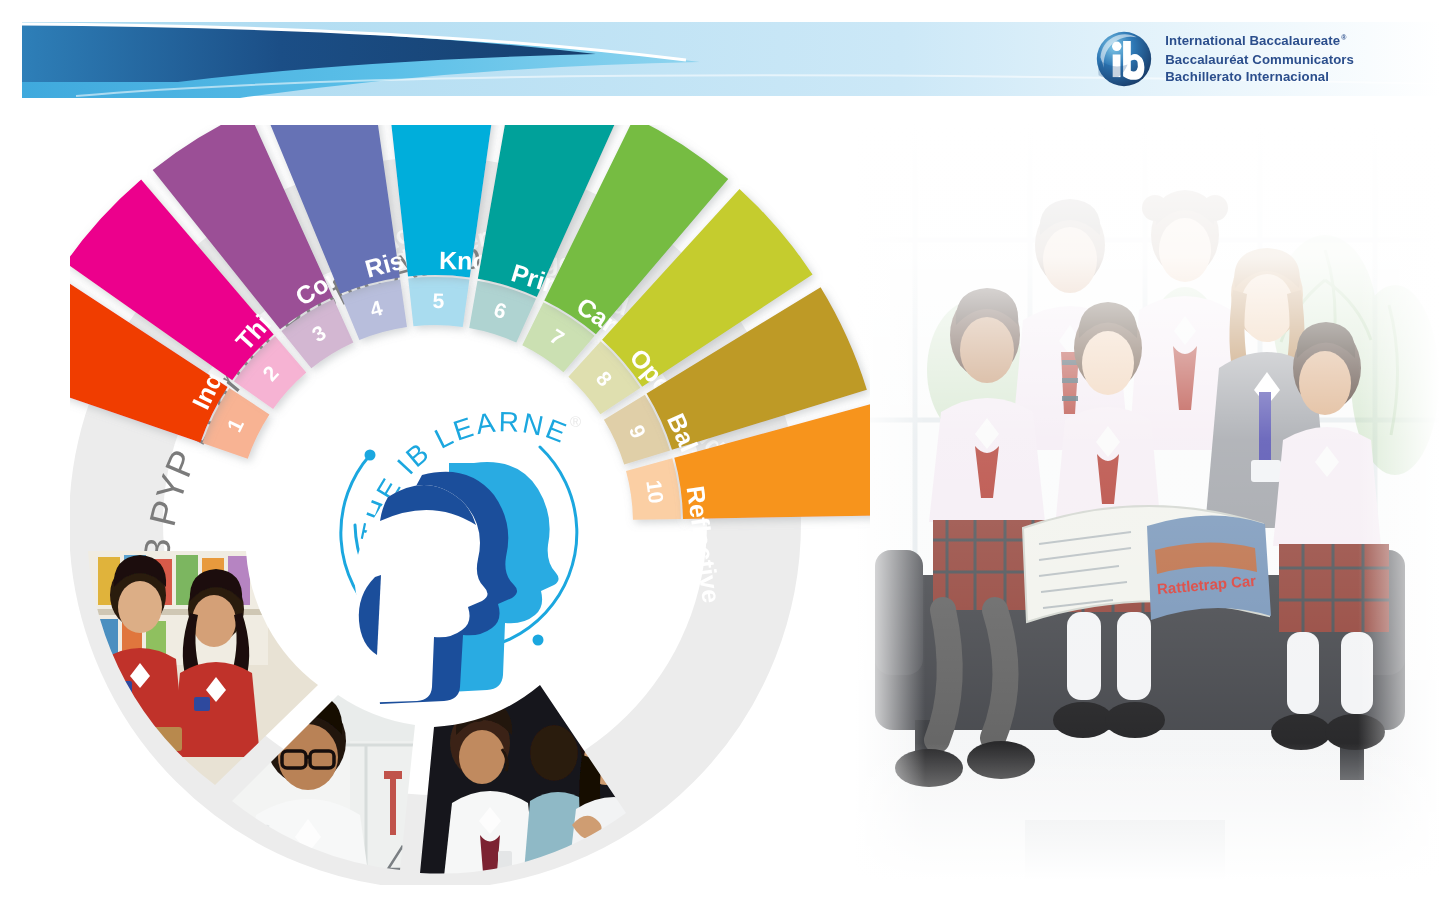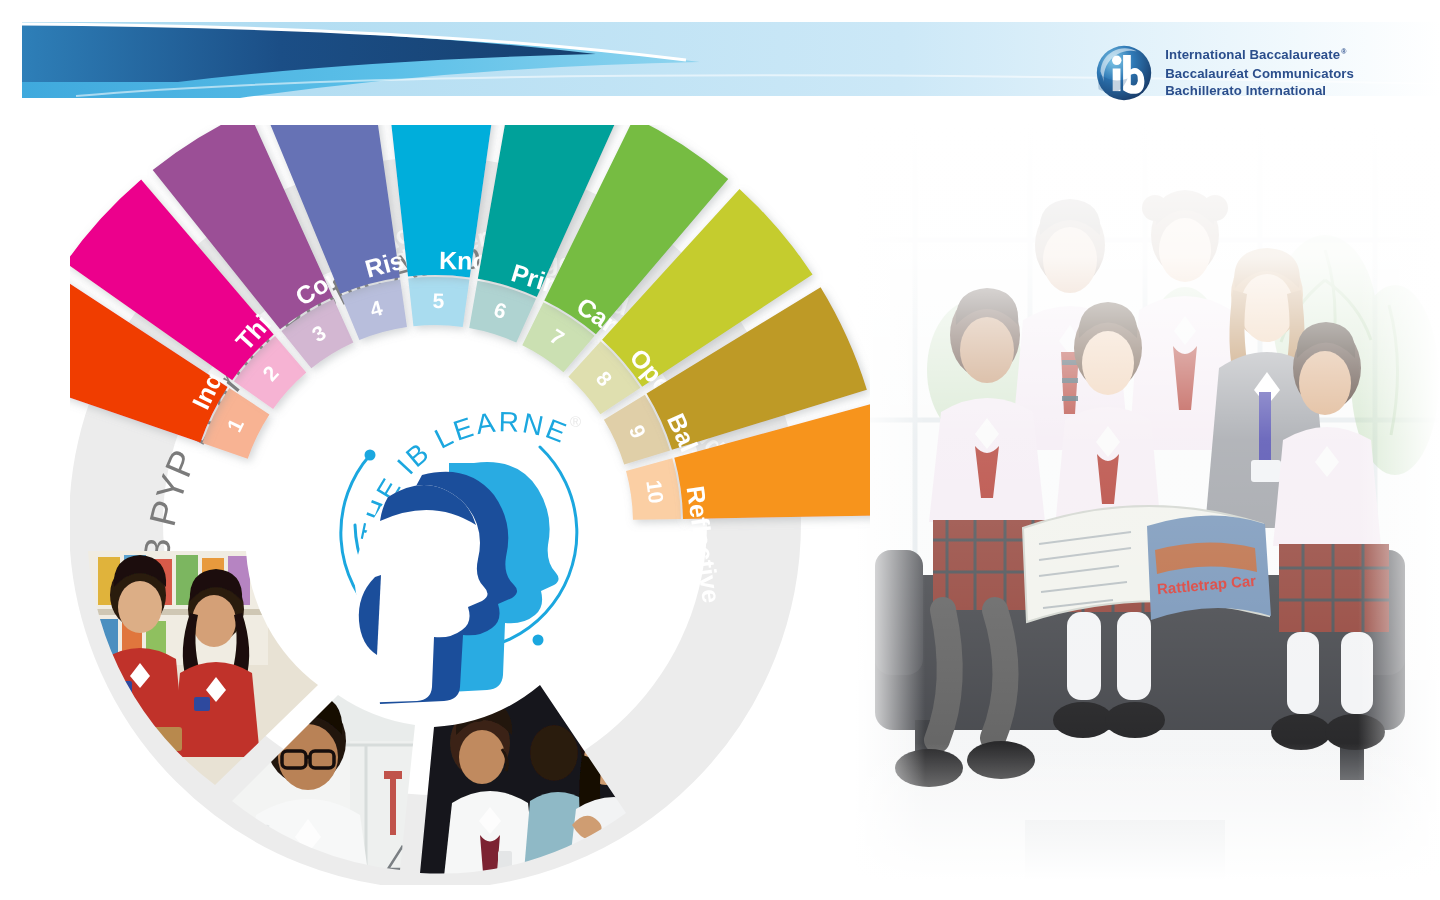--- a/index.html
+++ b/index.html
@@ -5,21 +5,21 @@
   * { margin:0; padding:0; box-sizing:border-box; }
   html,body { width:1440px; height:900px; background:#fff; overflow:hidden; }
   body { font-family:"Liberation Sans", sans-serif; position:relative; }
 
   #stage { position:absolute; inset:0; width:1440px; height:900px; background:#ffffff; }
 
   
   #header-banner { position:absolute; left:0; top:0; width:1440px; height:118px; z-index:6; }
 
   #ib-logo-block {
-    position:absolute; right:86px; top:44px; z-index:9;
+    position:absolute; right:86px; top:30px; z-index:9;
     display:flex; align-items:center; gap:12px;
   }
   #ib-logo-mark { width:58px; height:58px; flex:0 0 auto; }
   #ib-logo-text { display:flex; flex-direction:column; gap:1px; }
   #ib-logo-text span {
     font-size:13.2px; line-height:16px; color:#2B4E8C; font-weight:bold;
     letter-spacing:.1px; white-space:nowrap;
   }
   #ib-logo-text span.l1 { position:relative; }
   #ib-logo-text span.l1::after {
@@ -508,17 +508,17 @@
       <path d="M6 30 A 27 27 0 0 1 46 8 A 30 30 0 0 0 10 42 Z" fill="#ffffff" opacity="0.55"></path>
       <circle cx="24" cy="18" r="5.2" fill="#ffffff"></circle>
       <path d="M19.5 27 h8.6 v25 h-8.6 z" fill="#ffffff"></path>
       <path d="M31 12 h8.5 v16 q4.5 -3 9 0 q6 4 6 13 q0 14 -12 14 q-6 0 -11.5 -4 z
                M39.5 34 v11 q4 2 6.5 -1 q2 -3 1 -8 q-1 -5 -7.5 -2 z" fill="#ffffff"></path>
       <path d="M6 34 q14 10 30 4 q-10 24 -32 12 A 30 30 0 0 1 6 34 Z" fill="#1B4E86" opacity="0.25"></path>
     </svg>
     <div id="ib-logo-text">
       <span class="l1">International Baccalaureate</span>
       <span>Baccalauréat Communicators</span>
-      <span>Bachillerato International</span>
+      <span>Bachillerato Internacional</span>
     </div>
   </div>
 
 </div>
 
 </body></html>

